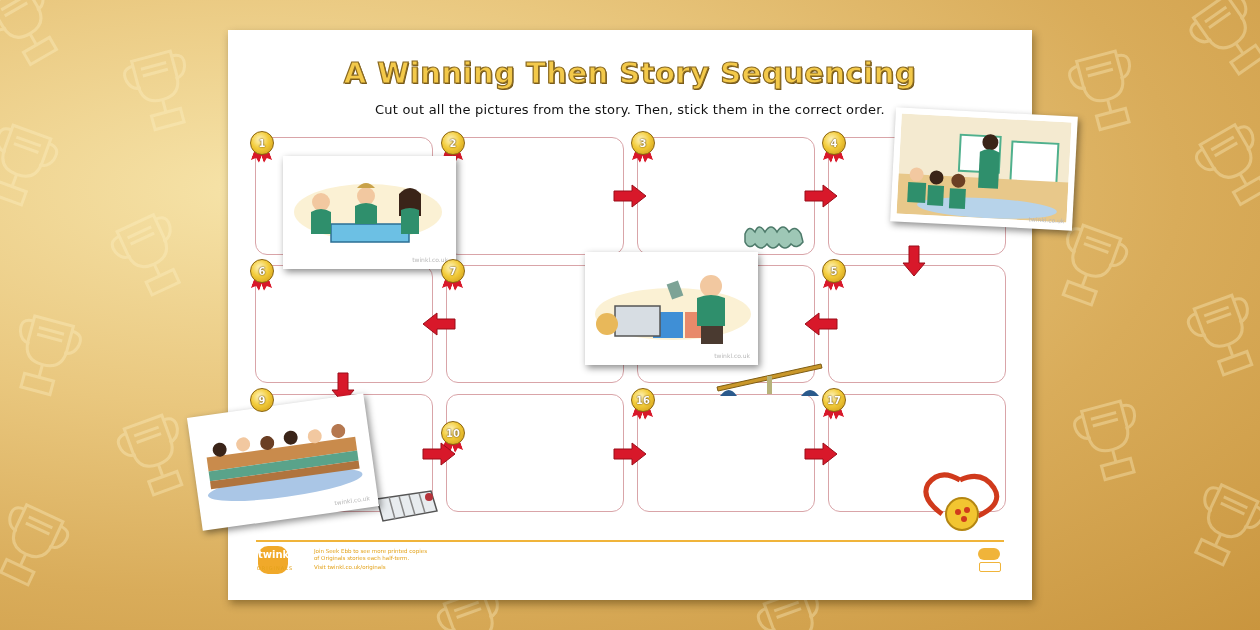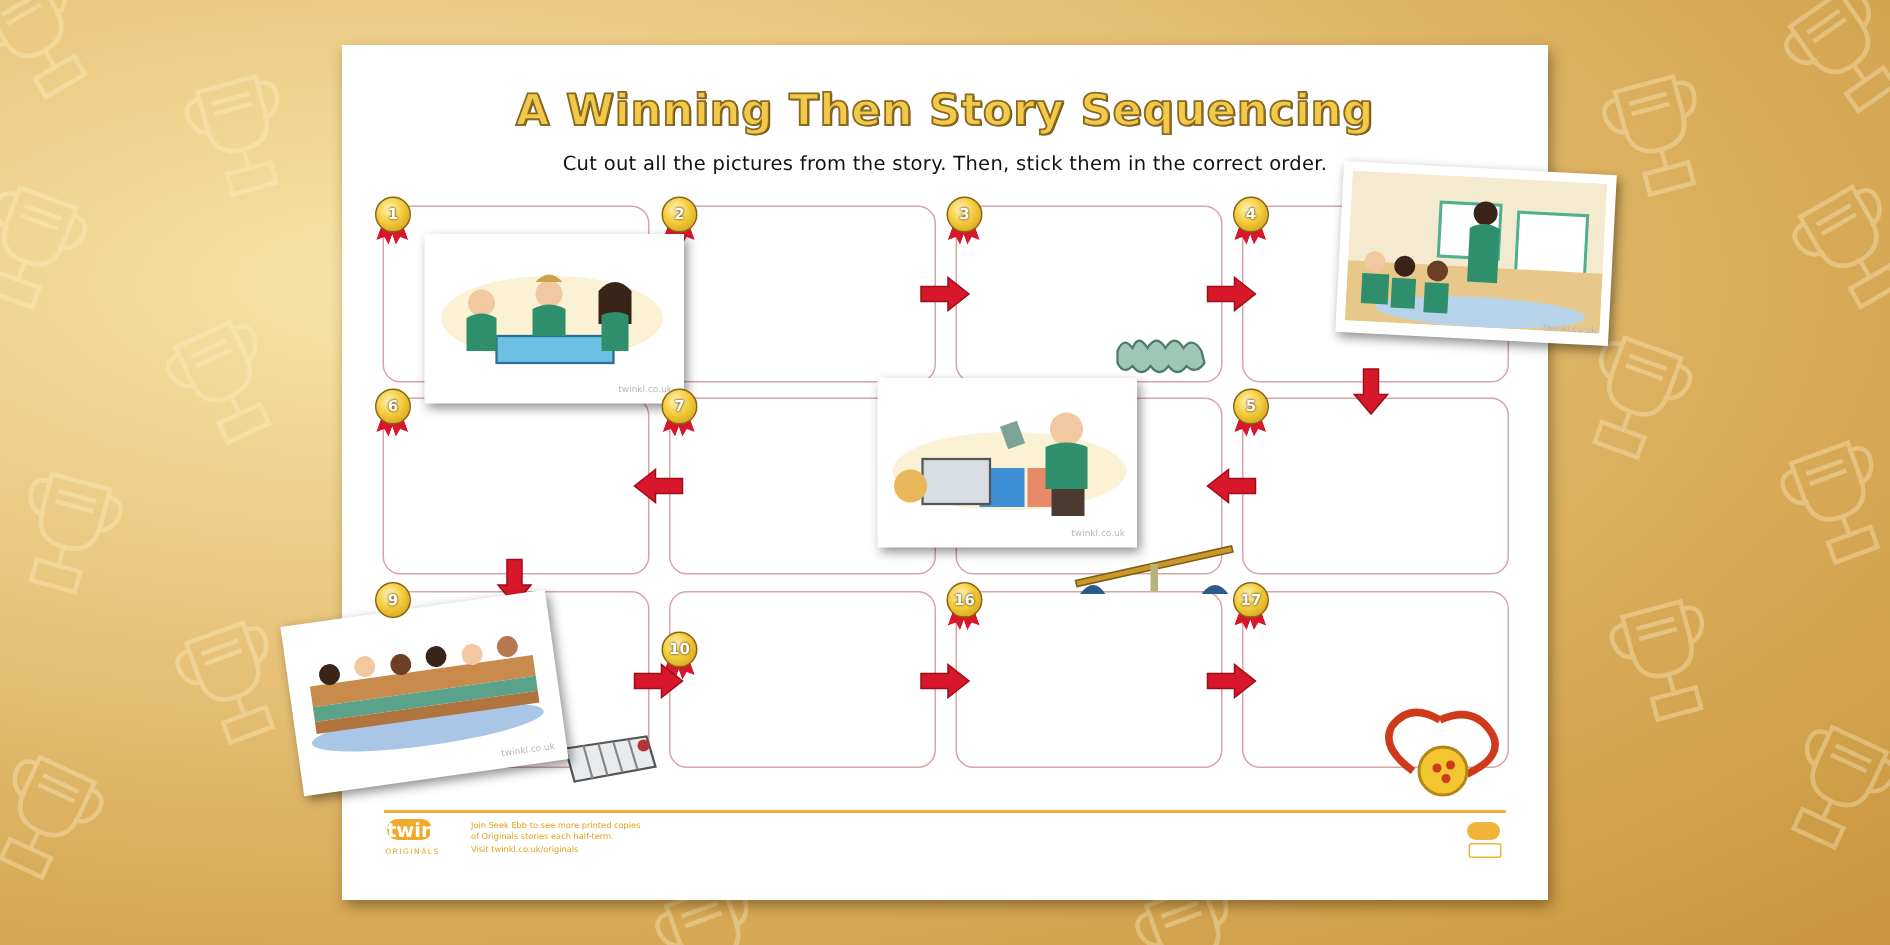--- a/index.html
+++ b/index.html
@@ -366,21 +366,21 @@
         <path d="M40 10 Q20 -2 8 14 Q0 28 22 44 M40 10 Q62 0 74 18 Q84 34 58 46" fill="none" stroke="#d03a1c" stroke-width="5"></path>
         <circle cx="42" cy="44" r="16" fill="#f2c531" stroke="#b48612" stroke-width="2"></circle>
         <circle cx="38" cy="42" r="3" fill="#d03a1c"></circle>
         <circle cx="47" cy="40" r="3" fill="#d03a1c"></circle>
         <circle cx="44" cy="49" r="3" fill="#d03a1c"></circle>
       </svg>
   </div>
 
   <div class="footer-line"></div>
   <div class="footer-logo">
-    <div style="position:absolute;left:2px;top:0;width:30px;height:14px;border-radius:10px;background:#f0a92a;color:#fff;font-size:13px;font-weight:bold;text-align:right;line-height:17px;">twinkl</div>
+    <div style="position:absolute;left:2px;top:0;width:30px;height:28px;border-radius:10px;background:#f0a92a;color:#fff;font-size:10px;font-weight:bold;text-align:right;line-height:17px;">twinkl</div>
     <div style="position:absolute;left:0;top:19px;width:38px;font-size:5px;color:#e3a21a;text-align:center;letter-spacing:1px;">ORIGINALS</div>
   </div>
   <div class="footer-text">
     <div>Join Seek Ebb to see more printed copies</div>
     <div>of Originals stories each half-term.</div>
     <div style="margin-top:2px;">Visit twinkl.co.uk/originals</div>
   </div>
   <div class="footer-logo-r">
     <div style="position:absolute;left:2px;top:2px;width:22px;height:12px;border-radius:7px;background:#f0b43a;"></div>
     <div style="position:absolute;left:3px;top:16px;width:20px;height:8px;border:1px solid #f0b43a;border-radius:2px;"></div>

